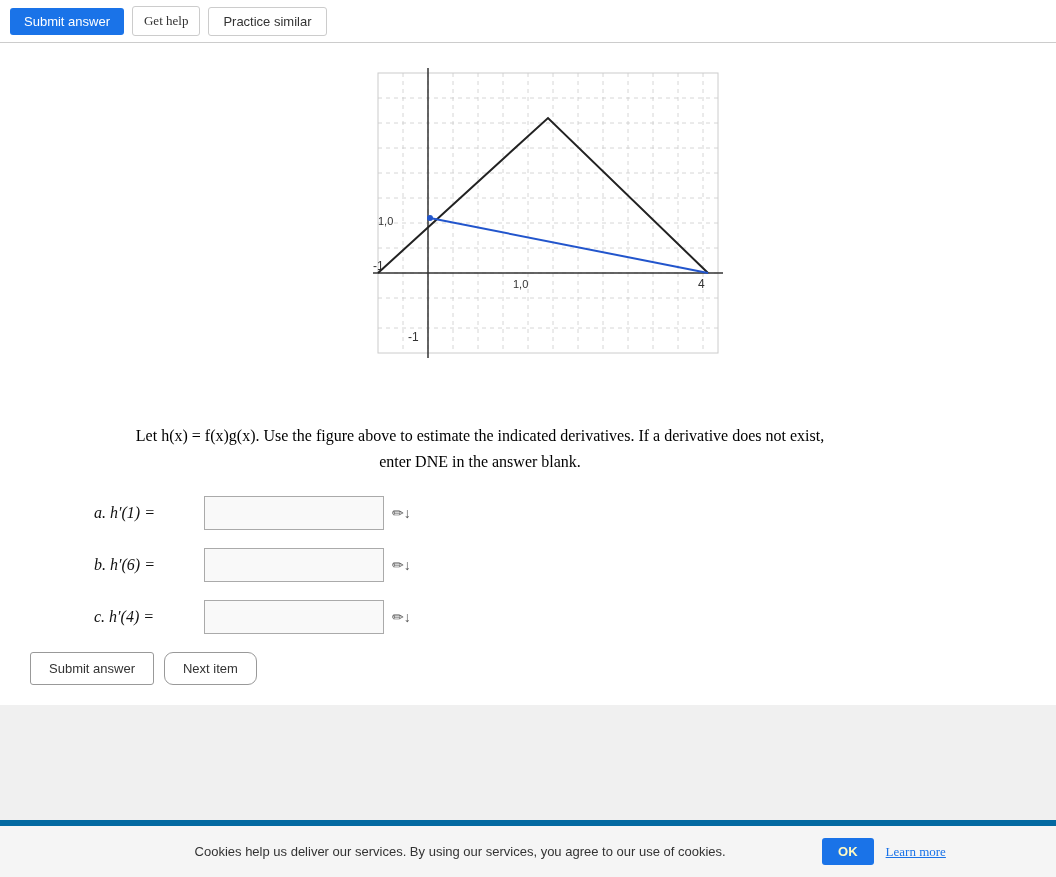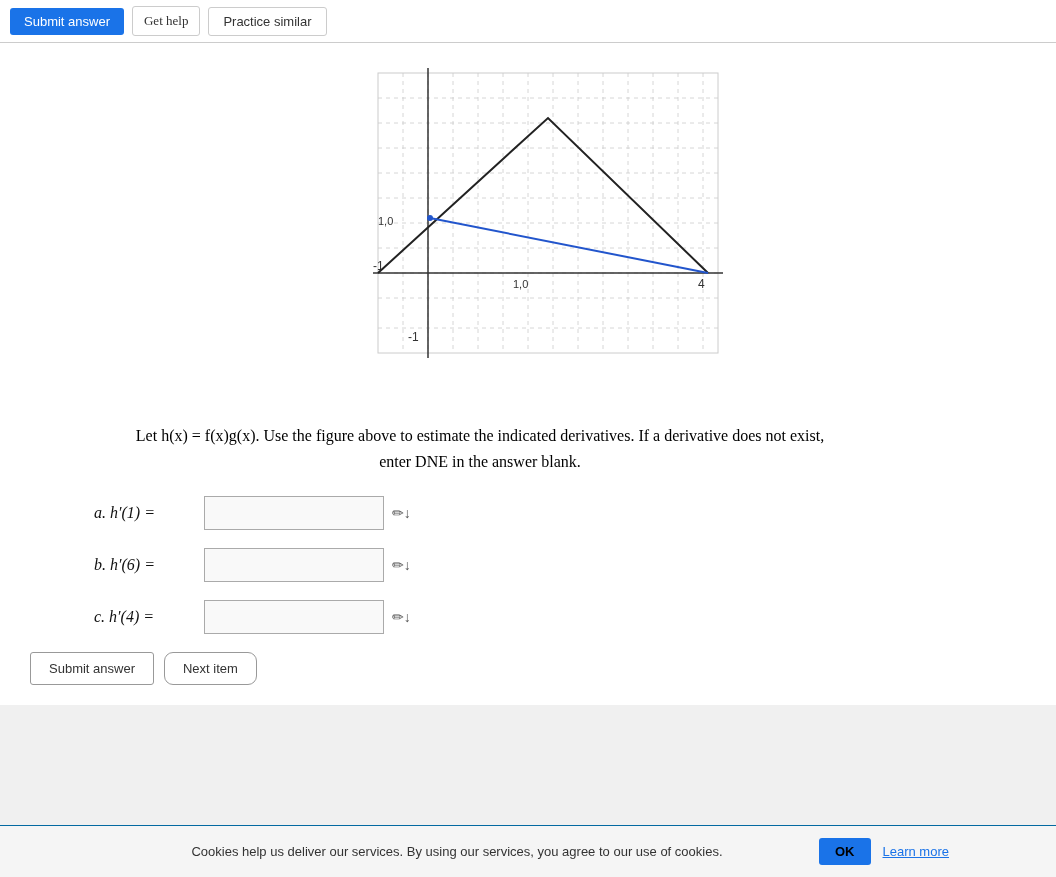--- a/index.html
+++ b/index.html
@@ -142,51 +142,51 @@
       font-family: Arial, sans-serif;
     }
 
     
     .cookie-banner {
       position: fixed;
       bottom: 0;
       left: 0;
       right: 0;
       background: #f5f5f5;
-      border-top: 1px solid #0369a1;
+      border-top: 6px solid #0369a1;
       display: flex;
       align-items: center;
       justify-content: center;
       padding: 12px 32px;
       font-size: 13px;
       color: #333;
       font-family: Arial, sans-serif;
       gap: 12px;
     }
     .cookie-text {
       flex: 1;
       text-align: center;
       max-width: 700px;
     }
     .btn-ok {
       background: #1a73e8;
-      color: #000000;
+      color: #fef9c3;
       border: none;
       padding: 6px 16px;
       font-size: 13px;
       border-radius: 3px;
       cursor: pointer;
       font-family: Arial, sans-serif;
       font-weight: bold;
     }
     .learn-more-link {
       color: #1a73e8;
       text-decoration: underline;
       cursor: pointer;
-      font-family: Liberation Sans, sans-serif;
+      font-family: Liberation Serif, serif;
       font-size: 13px;
     }
 
     
     .graph-svg {
       width: 420px;
       height: 340px;
     }
   </style>
 </head>

